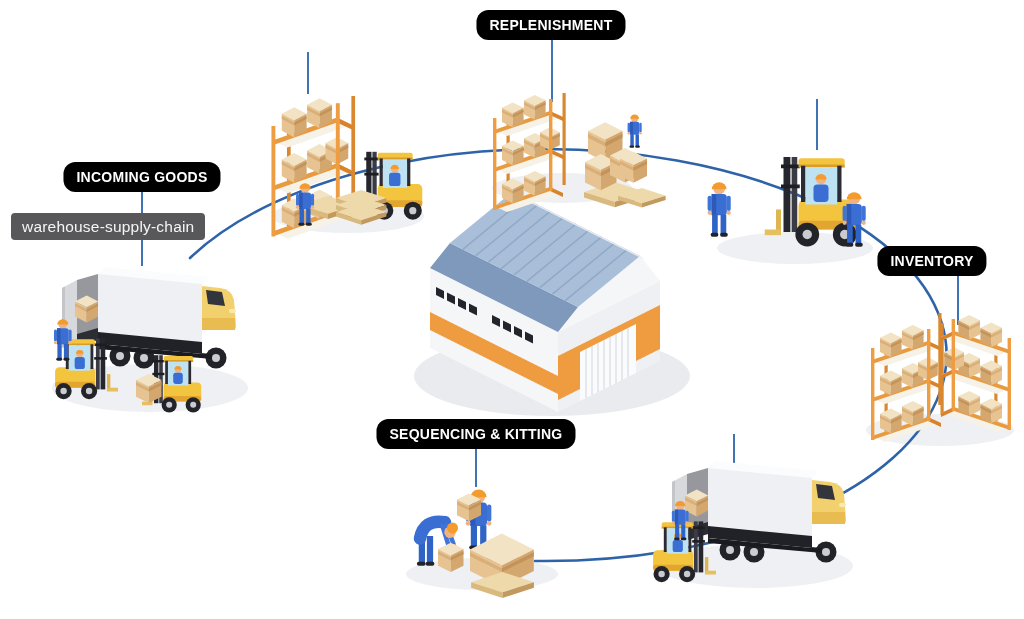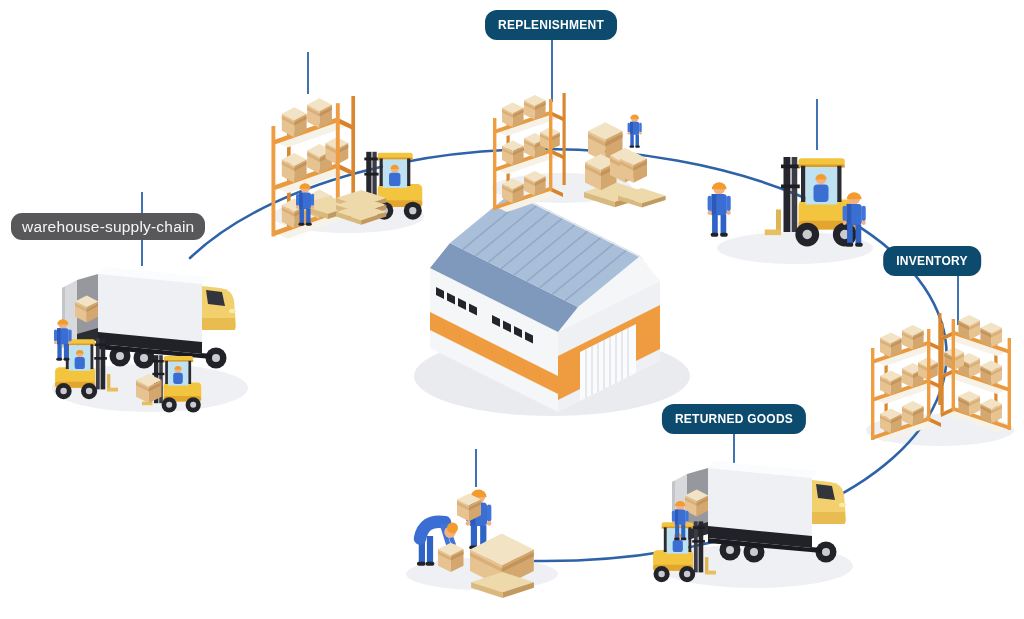--- a/index.html
+++ b/index.html
@@ -3,30 +3,30 @@
 <meta charset="utf-8">
 <style>
   html,body{margin:0;padding:0;background:#ffffff;}
   #stage{
     position:relative;width:1024px;height:619px;background:#ffffff;
     font-family:"Liberation Sans",sans-serif;overflow:hidden;
   }
   #artwork{position:absolute;left:0;top:0;}
   .pill{
     position:absolute;transform:translateX(-50%);
-    background:#0c4a6e;color:#ffffff;
-    font-weight:700;font-size:12px;line-height:14px;letter-spacing:.25px;
+    background:#000000;color:#ffffff;
+    font-weight:700;font-size:14px;line-height:14px;letter-spacing:.25px;
     padding:8px 13px;border-radius:12px;white-space:nowrap;
     text-align:center;
   }
   .tooltip{
     position:absolute;left:11px;top:213px;
     background:#58585a;color:#f5f5f6;
     font-size:15.5px;line-height:19px;letter-spacing:.2px;
-    padding:4px 11px;border-radius:11px;white-space:nowrap;
+    padding:4px 11px;border-radius:4px;white-space:nowrap;
   }
 </style>
 </head>
 <body>
 
 <div id="stage">
 
   <svg id="artwork" width="1024" height="619" viewBox="0 0 1024 619">
     <defs>
       <g id="box">
@@ -261,19 +261,20 @@
 
     <g>
       <use href="#workerbend" transform="translate(415,516) scale(1.25)"></use>
       <use href="#box" transform="translate(438,541) scale(0.85)"></use>
       <use href="#worker" transform="translate(463,485) scale(1.3)"></use>
       <use href="#box" transform="translate(457,492) scale(0.8)"></use>
       <use href="#palletboxes" transform="translate(470,538) scale(1.1)"></use>
     </g>
   </svg>
 
+  <div class="pill" style="left:142px;top:162px">INCOMING GOODS</div>
   <div class="pill" style="left:551px;top:10px">REPLENISHMENT</div>
   <div class="pill" style="left:932px;top:246px">INVENTORY</div>
-  <div class="pill" style="left:734px;top:404px">RETURNED GOODS</div>
+  <div class="pill" style="left:476px;top:419px">SEQUENCING &amp; KITTING</div>
 
   <div class="tooltip">warehouse-supply-chain</div>
 
 </div>
 
 </body></html>

